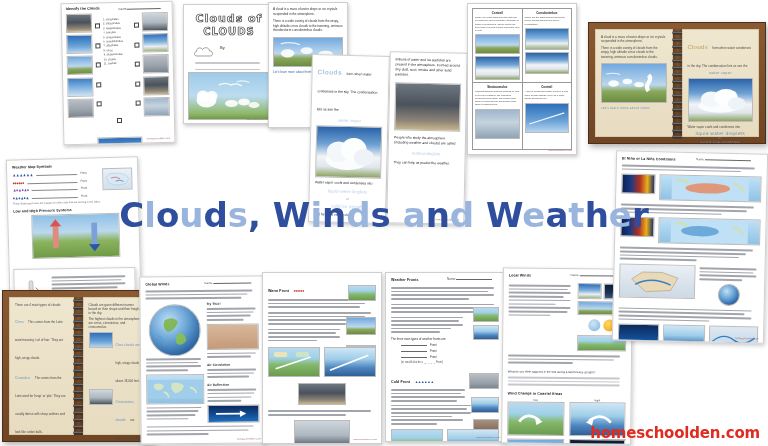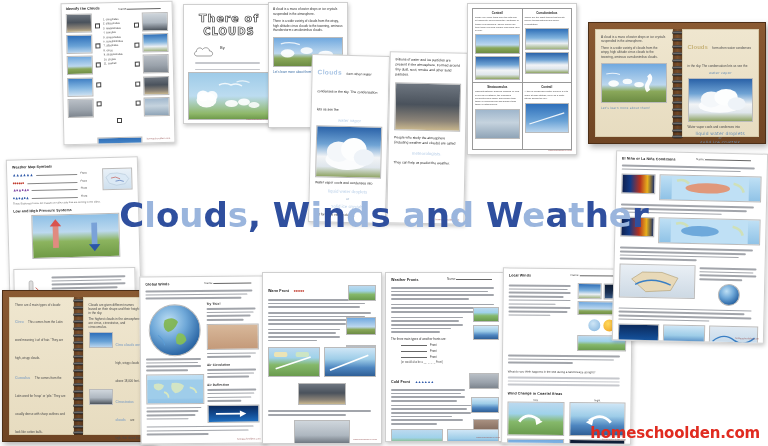--- a/index.html
+++ b/index.html
@@ -215,21 +215,21 @@
       <div style="display:flex; justify-content:center; margin-top:1px;">
         <span class="chk"></span>
       </div>
       <div class="ph sky-cirr" style="position:absolute; left:33px; bottom:-18px; width:45px; height:24px;"></div>
       <div class="credit">homeschoolden.com</div>
     </div>
   </div>
 
   <div class="sheet" style="left:183px; top:4px; width:92px; height:120px;">
     <div class="sheet-inner" style="padding:5px;">
-      <div class="bubble-title" style="font-size:11px; text-align:center; margin-top:2px;">There of</div>
+      <div class="bubble-title" style="font-size:11px; text-align:center; margin-top:2px;">Clouds of</div>
       <div class="bubble-title" style="font-size:10px; text-align:center; margin-top:1px;">CLOUDS</div>
       <div style="display:flex; align-items:flex-start; gap:5px; margin-top:8px; padding-left:4px;">
         <svg width="22" height="13" viewBox="0 0 44 26">
           <path d="M8 22 C2 22 1 14 7 13 C6 6 16 3 19 9 C23 3 33 5 33 12 C40 11 42 22 34 22 Z" fill="#fff" stroke="#777" stroke-width="1.4"></path>
         </svg>
         <span style="font-size:4px; color:#333;">By</span>
       </div>
       <div style="margin:4px 6px 0 6px;">
         <div class="ln w95 blank"></div>
         <div class="ln w95 blank" style="margin-top:5px;"></div>

